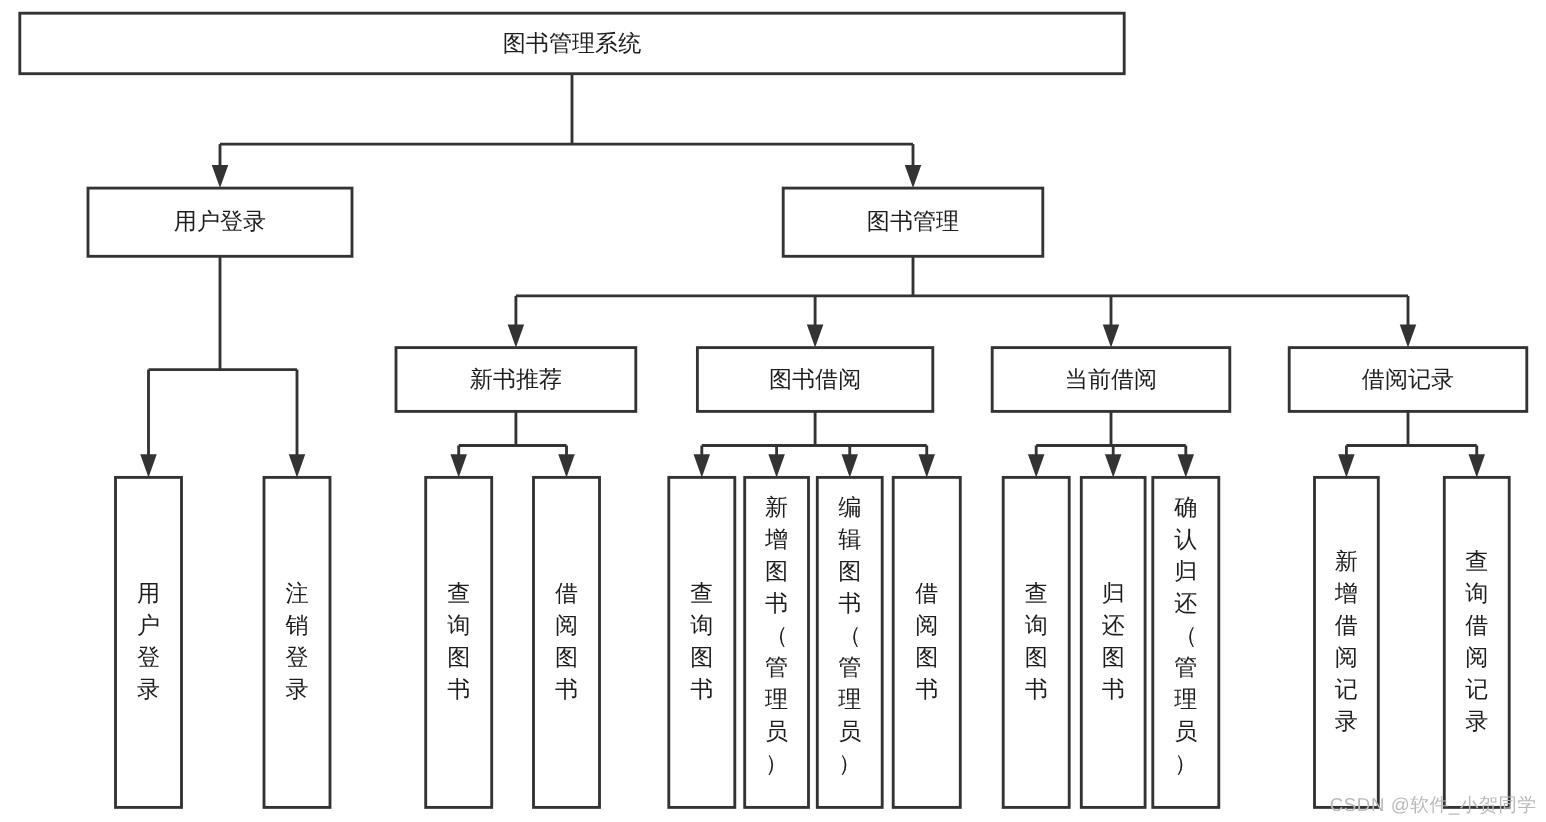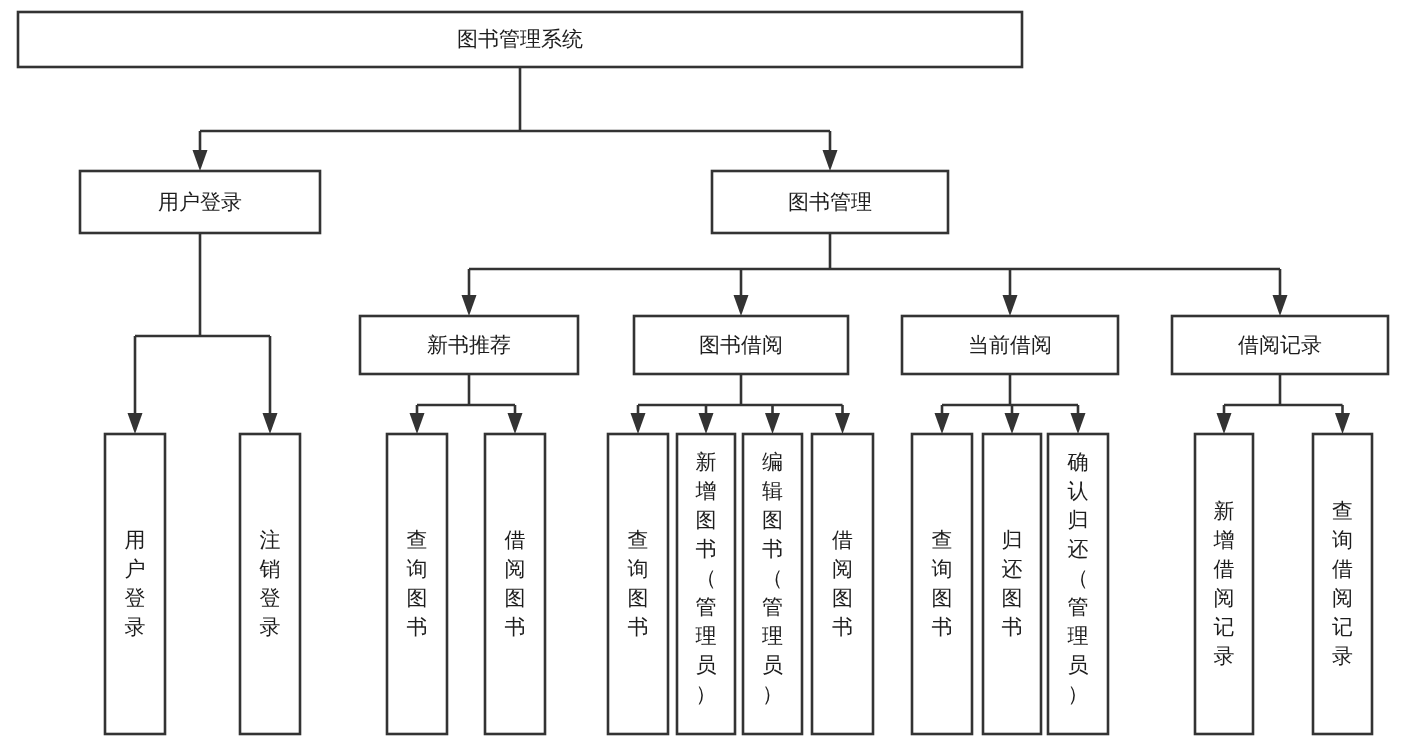--- a/index.html
+++ b/index.html
@@ -212,13 +212,14 @@
         <g>
           <rect x="1195" y="434" width="58" height="300" class="box-rect"></rect>
           <text x="1224" y="0" class="node-label-h"><tspan x="1224" y="511.5">新</tspan><tspan x="1224" y="540.5">增</tspan><tspan x="1224" y="569.5">借</tspan><tspan x="1224" y="598.5">阅</tspan><tspan x="1224" y="627.5">记</tspan><tspan x="1224" y="656.5">录</tspan></text>
         </g>
         <g>
           <rect x="1313" y="434" width="59" height="300" class="box-rect"></rect>
           <text x="1342.5" y="0" class="node-label-h"><tspan x="1342.5" y="511.5">查</tspan><tspan x="1342.5" y="540.5">询</tspan><tspan x="1342.5" y="569.5">借</tspan><tspan x="1342.5" y="598.5">阅</tspan><tspan x="1342.5" y="627.5">记</tspan><tspan x="1342.5" y="656.5">录</tspan></text>
         </g>
       </g>
   </svg>
+  <div class="watermark">CSDN @软件_小贺同学</div>
 </div>
 
 </body></html>

